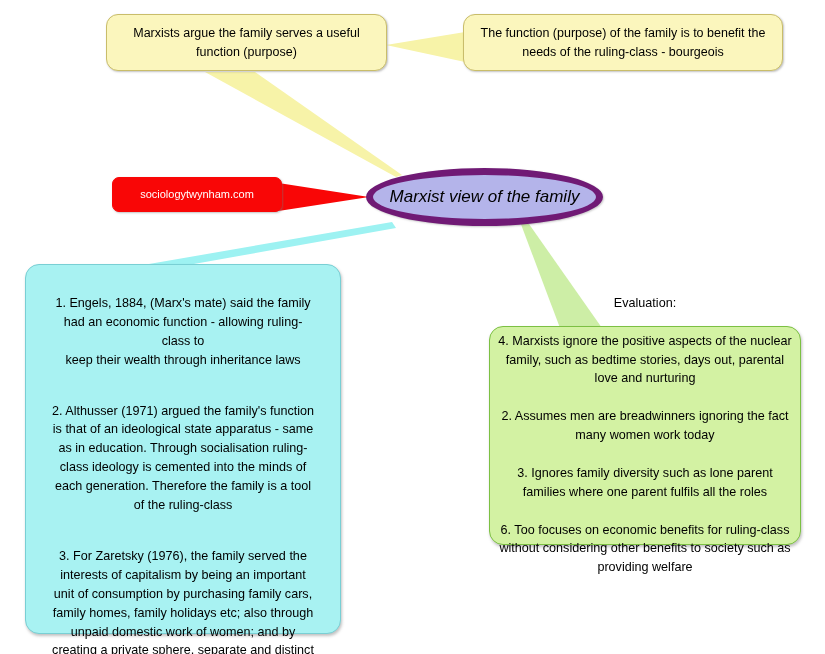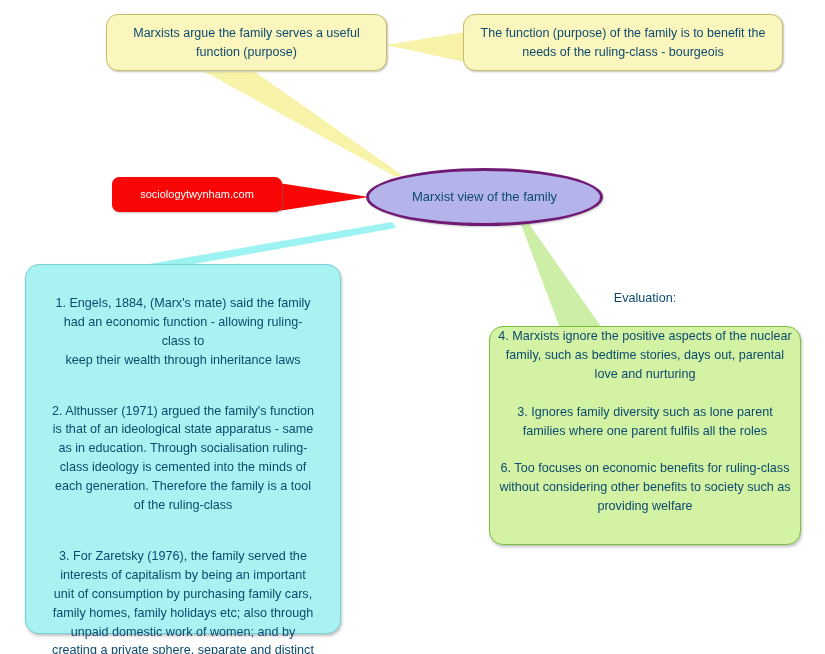--- a/index.html
+++ b/index.html
@@ -22,21 +22,21 @@
     width: 825px;
     height: 654px;
   }
   .node {
     position: absolute;
     box-sizing: border-box;
     display: flex;
     align-items: center;
     justify-content: center;
     text-align: center;
-    color: #0c4a6e;
+    color: #000000;
     z-index: 5;
   }
   .node .txt {
     display: block;
     width: 100%;
     white-space: pre-line;
   }
 
   
   .box-yellow {
@@ -57,25 +57,26 @@
     box-shadow: 1px 1px 2px rgba(120,120,120,0.45);
     font-size: 11px;
     line-height: 1.3;
     color: #ffffff;
     padding: 16px 8px;
   }
 
   
   .ellipse-center {
     background: #b4b4ea;
-    border: 3px solid #701a75;
+    border: 7px solid #701a75;
     border-radius: 50%;
     box-shadow: 1px 1px 2px rgba(120,120,120,0.4);
-    font-size: 13px;
+    font-size: 17px;
     line-height: 1.3;
+    font-style: italic;
   }
 
   
   .box-cyan {
     background: #a8f2f2;
     border: 1px solid #79cfd4;
     border-radius: 14px;
     box-shadow: 1px 2px 3px rgba(120,120,120,0.45);
     font-size: 12.6px;
     line-height: 1.5;
@@ -85,21 +86,21 @@
 
   
   .box-green {
     background: #d3f2a3;
     border: 1px solid #7cc043;
     border-radius: 14px;
     box-shadow: 1px 2px 3px rgba(120,120,120,0.45);
     font-size: 12.6px;
     line-height: 1.5;
     padding: 9px 8px;
-    align-items: flex-end;
+    align-items: center;
   }
   .para + .para { margin-top: 1.05em; }
 </style>
 </head>
 <body>
 
 <div id="canvas">
 
   <svg id="edges" viewBox="0 0 825 654" xmlns="http://www.w3.org/2000/svg">
 
@@ -136,18 +137,19 @@
 keep their wealth through inheritance laws</div>
       <div class="para">2. Althusser (1971) argued the family's function is that of an ideological state apparatus - same as in education. Through socialisation ruling-class ideology is cemented into the minds of each generation. Therefore the family is a tool of the ruling-class</div>
       <div class="para">3. For Zaretsky (1976), the family served the interests of capitalism by being an important unit of consumption by purchasing family cars, family homes, family holidays etc; also through unpaid domestic work of women; and by creating a private sphere, separate and distinct from that of work, where the worker finds solace</div>
     </div>
   </div>
 
   <div class="node box-green" style="left:489px; top:326px; width:312px; height:219px;">
     <div class="txt">
       <div>Evaluation:</div>
       <div>4. Marxists ignore the positive aspects of the nuclear family, such as bedtime stories, days out, parental love and nurturing</div>
+      <div>2. Assumes men are breadwinners ignoring the fact many women work today</div>
       <div>3. Ignores family diversity such as lone parent families where one parent fulfils all the roles</div>
       <div>6. Too focuses on economic benefits for ruling-class without considering other benefits to society such as providing welfare</div>
     </div>
   </div>
 
 </div>
 
 </body></html>

